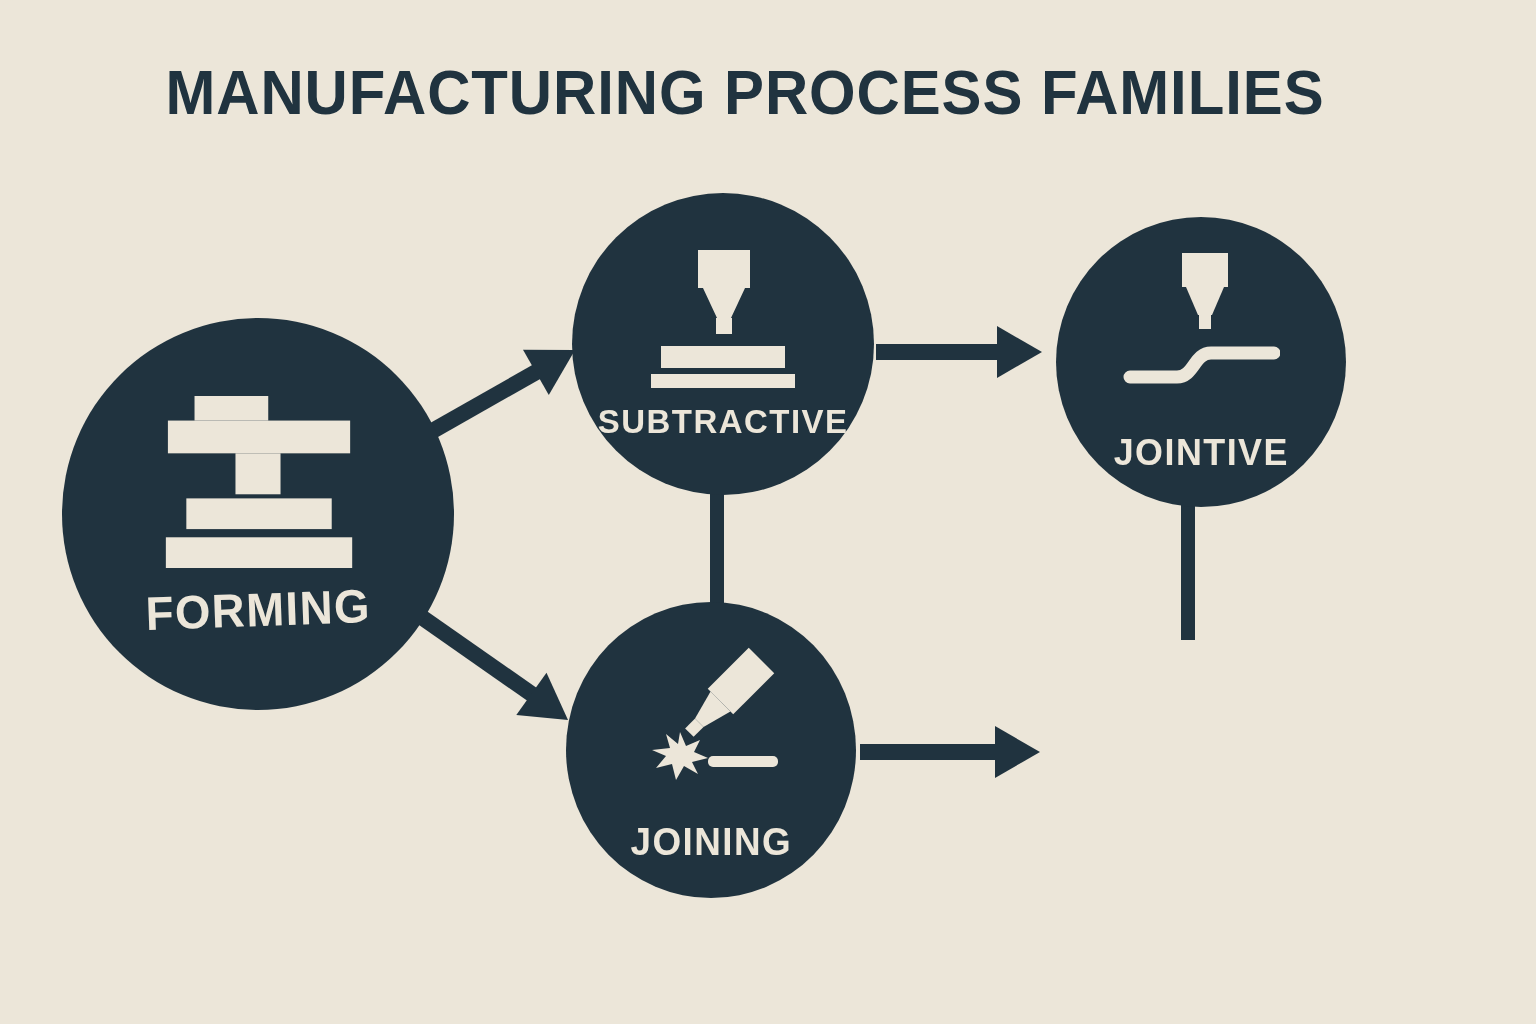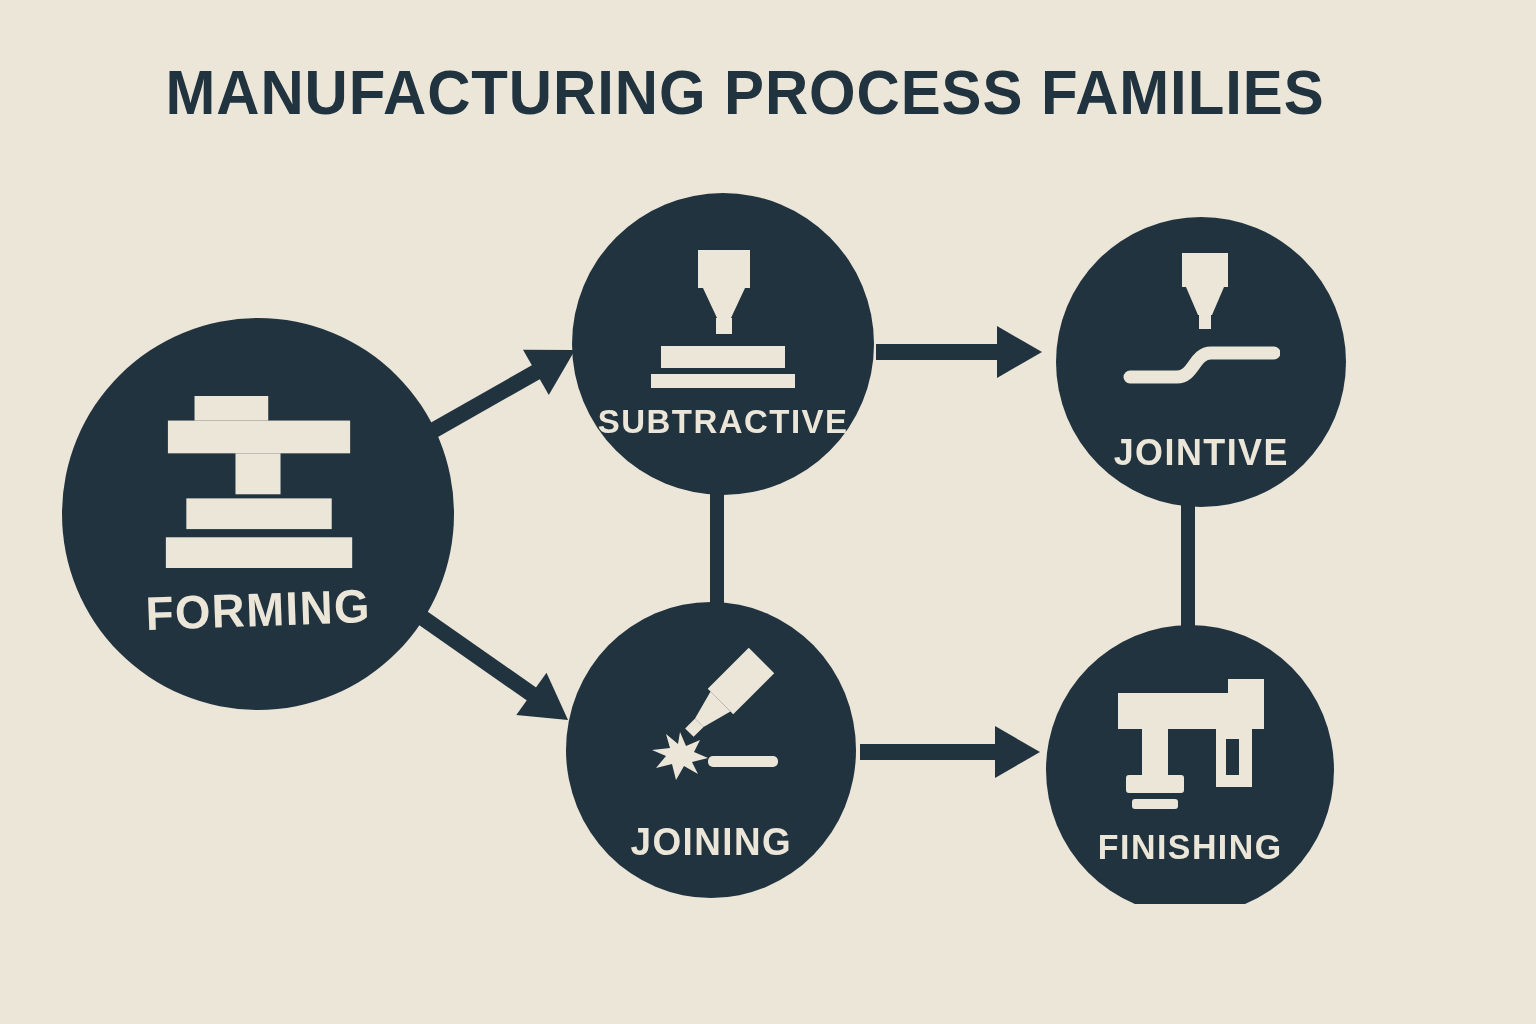--- a/index.html
+++ b/index.html
@@ -132,28 +132,14 @@
           <polygon class="icon-fill" points="76,58 104,58 96,88 84,88"></polygon>
           <rect class="icon-fill" x="84" y="88" width="12" height="14"></rect>
         </g>
         <polygon class="icon-fill" points="58,92 64,106 78,100 72,112 86,118 70,122 76,134 62,126 54,140 50,124 34,128 44,116 30,110 48,108 44,94 56,104"></polygon>
         <rect class="icon-fill" x="86" y="116" width="70" height="11" rx="5"></rect>
       </svg>
     </span>
     <div class="node-label">JOINING</div>
   </div>
 
-  <div class="node node-finishing">
-    <span class="icon">
-      <svg width="172" height="140" viewBox="0 0 172 140">
-        <rect class="icon-fill" x="124" y="2" width="36" height="16"></rect>
-        <rect class="icon-fill" x="14" y="16" width="146" height="36"></rect>
-        <rect class="icon-fill" x="38" y="52" width="26" height="46"></rect>
-        <rect class="icon-fill" x="22" y="98" width="58" height="18" rx="3"></rect>
-        <rect class="icon-fill" x="28" y="122" width="46" height="10" rx="3"></rect>
-        <rect class="icon-fill" x="112" y="52" width="36" height="58"></rect>
-        <rect class="icon-hole" x="122" y="62" width="13" height="36"></rect>
-      </svg>
-    </span>
-    <div class="node-label">FINISHING</div>
-  </div>
 
 </div>
 
 </body></html>

